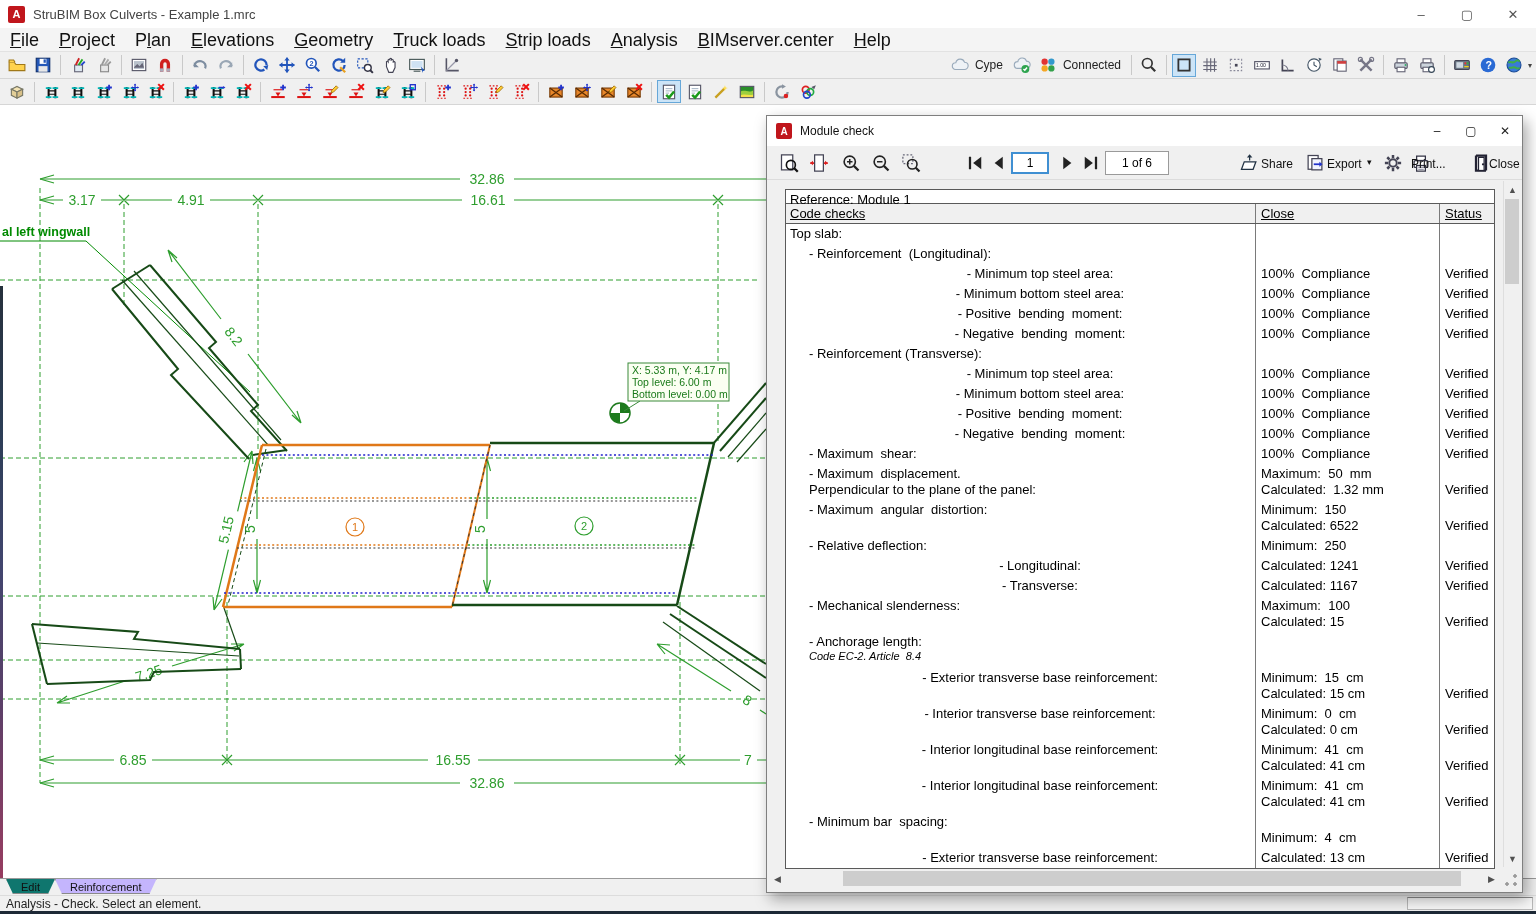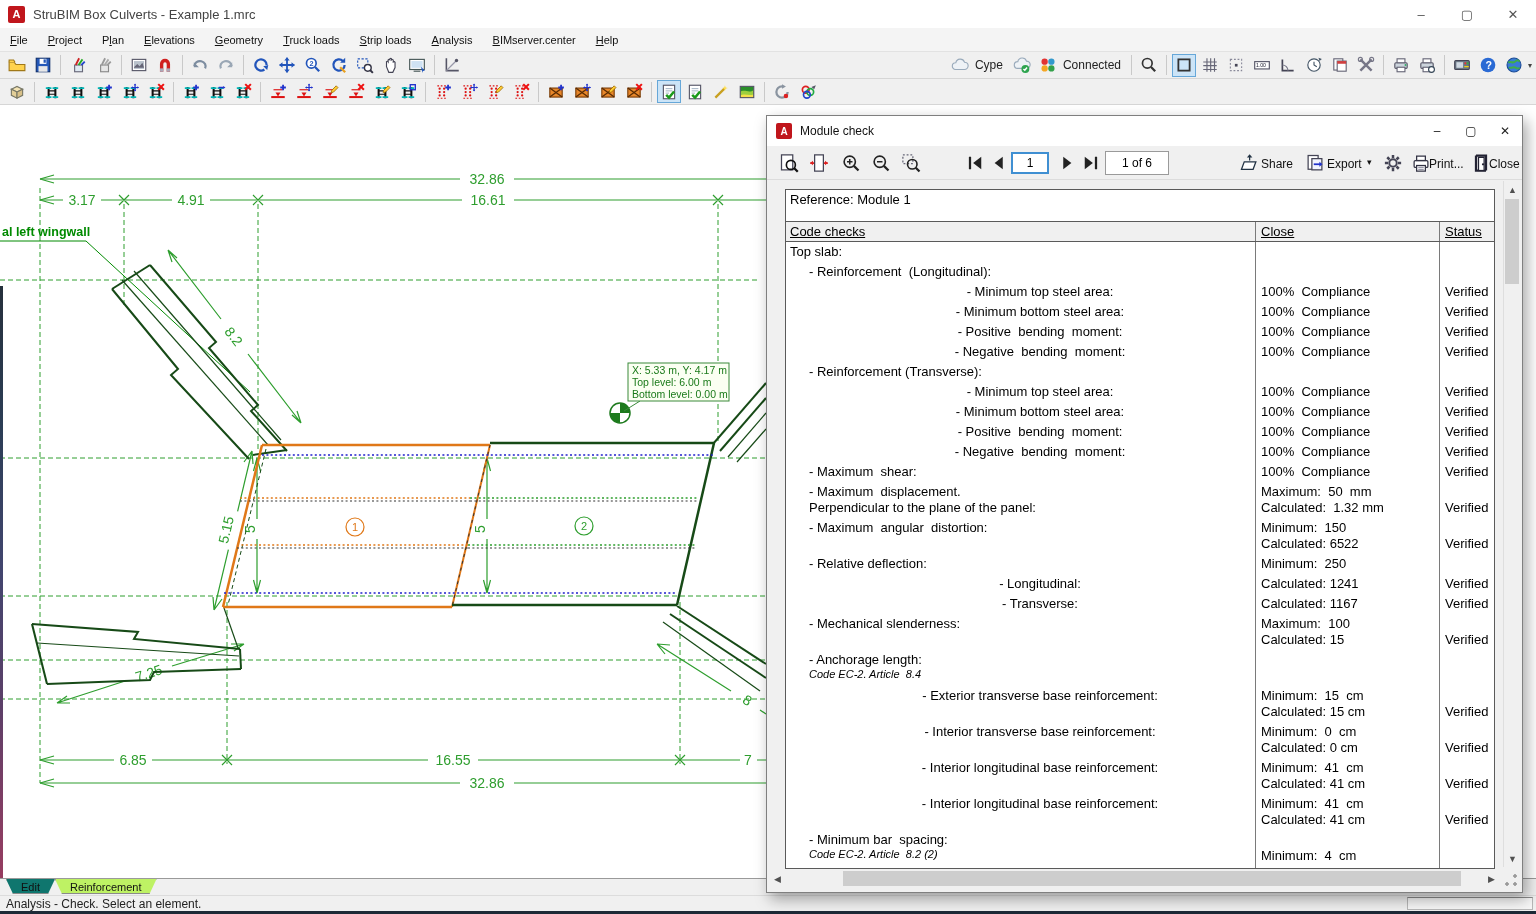--- a/index.html
+++ b/index.html
@@ -5,60 +5,60 @@
   html,body{margin:0;padding:0;width:1536px;height:914px;overflow:hidden;
     font-family:"Liberation Sans","DejaVu Sans",sans-serif;background:#fff;}
   *{box-sizing:border-box;}
   
   #titlebar{position:absolute;left:0;top:0;width:1536px;height:28px;background:#ffffff;display:flex;align-items:center;}
   #app-icon{width:17px;height:17px;margin-left:8px;background:#c0161c;border-radius:2px;display:flex;align-items:center;justify-content:center;color:#fff;font-size:11px;font-weight:bold;}
   #title-text{margin-left:8px;font-size:13px;color:#444;}
   .wctl{width:46px;height:28px;display:flex;align-items:center;justify-content:center;color:#555;font-size:13px;}
   #win-controls{margin-left:auto;display:flex;}
   #menubar{position:absolute;left:0;top:28px;width:1536px;height:24px;background:#f4f4f4;display:flex;align-items:center;border-bottom:1px solid #e2e2e2;}
-  .menu-item{padding:0 10px;font-size:11px;color:#111;height:24px;line-height:24px;}
+  .menu-item{padding:0 10px;font-size:18px;color:#111;height:24px;line-height:24px;}
   .menu-item u{text-decoration:underline;}
   .toolbar{position:absolute;left:0;width:1536px;background:#f0f0f0;display:flex;align-items:center;border-bottom:1px solid #d6d6d6;}
   #toolbar1{top:52px;height:27px;padding:0 4px;}
   #toolbar2{top:79px;height:26px;padding:0 4px;}
   .tbtn{width:24px;height:23px;border:1px solid transparent;background:transparent;display:flex;align-items:center;justify-content:center;padding:0;margin:0 1px;}
   .tbtn.sel{background:#cce4f7;border:1px solid #66a7d8;}
   .tbtn svg{width:18px;height:18px;}
   .tb-label{font-size:12px;color:#222;margin:0 6px 0 2px;}
   .sep{width:1px;height:20px;background:#c9c9c9;margin:0 4px;}
   .dd-arrow{font-size:8px;color:#444;margin-left:1px;}
   #tb1-right{margin-left:auto;display:flex;align-items:center;}
   
   #canvas{position:absolute;left:0;top:106px;width:1536px;height:772px;background:#ffffff;overflow:hidden;}
   #edgebar{position:absolute;left:0;top:180px;width:3px;height:700px;
     background:linear-gradient(#26303c,#2b3d55,#41456e,#5c3f68,#8e3d62,#b03856);}
   
   #tabbar{position:absolute;left:0;top:878px;width:1536px;height:17px;background:#f0f0f0;border-top:1px solid #9a9a9a;display:flex;align-items:stretch;padding-left:6px;}
   .sheet-tab{font-size:11px;color:#111;padding:1px 14px 0 14px;border:1px solid #8a8a8a;border-top:none;
-    clip-path:polygon(0 0,100% 0,calc(100% - 7px) 100%,7px 100%);background:#bef264;height:15px;line-height:14px;}
+    clip-path:polygon(0 0,100% 0,calc(100% - 7px) 100%,7px 100%);background:#c4b5fd;height:15px;line-height:14px;}
   .sheet-tab.active{background:#0f766e;}
   #statusbar{position:absolute;left:0;top:895px;width:1536px;height:16px;background:#f0f0f0;border-top:1px solid #dcdcdc;font-size:12px;color:#222;display:flex;align-items:center;padding-left:6px;}
   #status-box{position:absolute;left:1407px;top:1px;width:126px;height:13px;border:1px solid #b8b8b8;border-top-color:#8a8a8a;background:#f7f7f7;}
   #bottomstrip{position:absolute;left:0;top:911px;width:1536px;height:3px;background:#1d2936;}
   
   #dialog{position:absolute;left:766px;top:115px;width:757px;height:778px;background:#f0f0f0;border:1px solid #7f7f7f;box-shadow:4px 6px 14px rgba(0,0,0,.35);}
   #dlg-title{position:absolute;left:0;top:0;width:100%;height:30px;background:#fff;display:flex;align-items:center;}
   #dlg-icon{width:16px;height:16px;margin-left:9px;background:#c0161c;border-radius:2px;color:#fff;font-size:10px;font-weight:bold;display:flex;align-items:center;justify-content:center;}
   #dlg-title-text{margin-left:8px;font-size:12px;color:#111;}
   #dlg-ctls{margin-left:auto;display:flex;}
   #dlg-ctls .wctl{width:34px;height:30px;color:#222;font-size:12px;}
   #dlg-toolbar{position:absolute;left:0;top:30px;width:100%;height:34px;background:#f0f0f0;border-bottom:1px solid #dcdcdc;}
   .dbtn{position:absolute;top:3px;width:28px;height:28px;border:1px solid transparent;background:transparent;display:flex;align-items:center;justify-content:center;padding:0;}
   .dbtn svg{width:20px;height:20px;}
   .dlbl{font-size:12px;color:#111;position:absolute;top:11px;}
   #pg-input{position:absolute;left:244px;top:6px;width:38px;height:22px;border:2px solid #3f8fd2;text-align:center;font-size:12px;padding:0;}
   #pg-box{position:absolute;left:338px;top:5px;width:64px;height:24px;border:1px solid #9a9a9a;background:#fff;font-size:12px;text-align:center;line-height:22px;}
   
   #tblwrap{position:absolute;left:18px;top:73px;width:710px;height:680px;border:1px solid #5a5a5a;background:#fff;overflow:hidden;font-size:13px;color:#000;}
-  #tref{height:32px;line-height:20px;padding-left:4px;border-bottom:1px solid #5a5a5a;white-space:pre;}
+  #tref{height:14px;line-height:20px;padding-left:4px;border-bottom:1px solid #5a5a5a;white-space:pre;}
   #thead{height:20px;display:flex;background:#f0f0f0;border-bottom:1px solid #5a5a5a;font-size:13px;text-decoration:underline;}
   .c1{width:470px;border-right:1px solid #7a7a7a;padding-left:4px;}
   .c2{width:184px;border-right:1px solid #7a7a7a;padding-left:5px;}
   .c3{flex:1;padding-left:5px;}
   #thead div{line-height:19px;}
   .trow{display:flex;}
   .trow .c1,.trow .c2,.trow .c3{display:flex;flex-direction:column;justify-content:flex-start;}
   .trow.h20{height:20px;}
   .trow.h36{height:36px;}
   .tline{height:16px;line-height:16px;white-space:pre;}
@@ -854,21 +854,21 @@
         </svg>
       </button>
     <button class="dbtn" style="left:640px">
         <svg viewBox="0 0 16 16">
           <rect x="2.5" y="6" width="11" height="5.5" rx="1" fill="#fff" stroke="#334"></rect>
           <rect x="4.5" y="2.5" width="7" height="3.5" fill="#fff" stroke="#334"></rect>
           <rect x="4.5" y="10" width="7" height="4.5" fill="#fff" stroke="#334"></rect>
           <path d="M5.8 11.5h4.4M5.8 13h4.4" stroke="#99a" fill="none"></path>
         </svg>
       </button>
-    <span class="dlbl" style="left:662px">Print...</span>
+    <span class="dlbl" style="left:644px">Print...</span>
     <button class="dbtn" style="left:700px">
         <svg viewBox="0 0 16 16">
           <path d="M4 2h8v12" fill="none" stroke="#223" stroke-width="1.8"></path>
           <path d="M4 2v12h8" fill="none" stroke="#223" stroke-width="1.8"></path>
           <rect x="6" y="3.5" width="4.5" height="10.5" fill="#fff" stroke="#223"></rect>
           <circle cx="9.6" cy="9" r=".9" fill="#223"></circle>
         </svg>
       </button>
     <span class="dlbl" style="left:722px">Close</span>
   </div>
@@ -1121,21 +1121,20 @@
             <div class="tline">Minimum:  41  cm</div>
             <div class="tline">Calculated: 41 cm</div>
           </div>
           <div class="c3">
             <div class="tline">Verified</div>
           </div>
         </div>
         <div class="trow h36">
           <div class="c1">
             <div class="tline ind1">- Minimum bar  spacing:</div>
-            <div class="note ind1">Code EC-2. Article  8.2 (2)</div>
           </div>
           <div class="c2">
             <div class="tline"></div>
             <div class="tline">Minimum:  4  cm</div>
           </div>
           <div class="c3"></div>
         </div>
         <div class="trow h20">
           <div class="c1">
             <div class="tline ind2">- Exterior transverse base reinforcement:</div>

